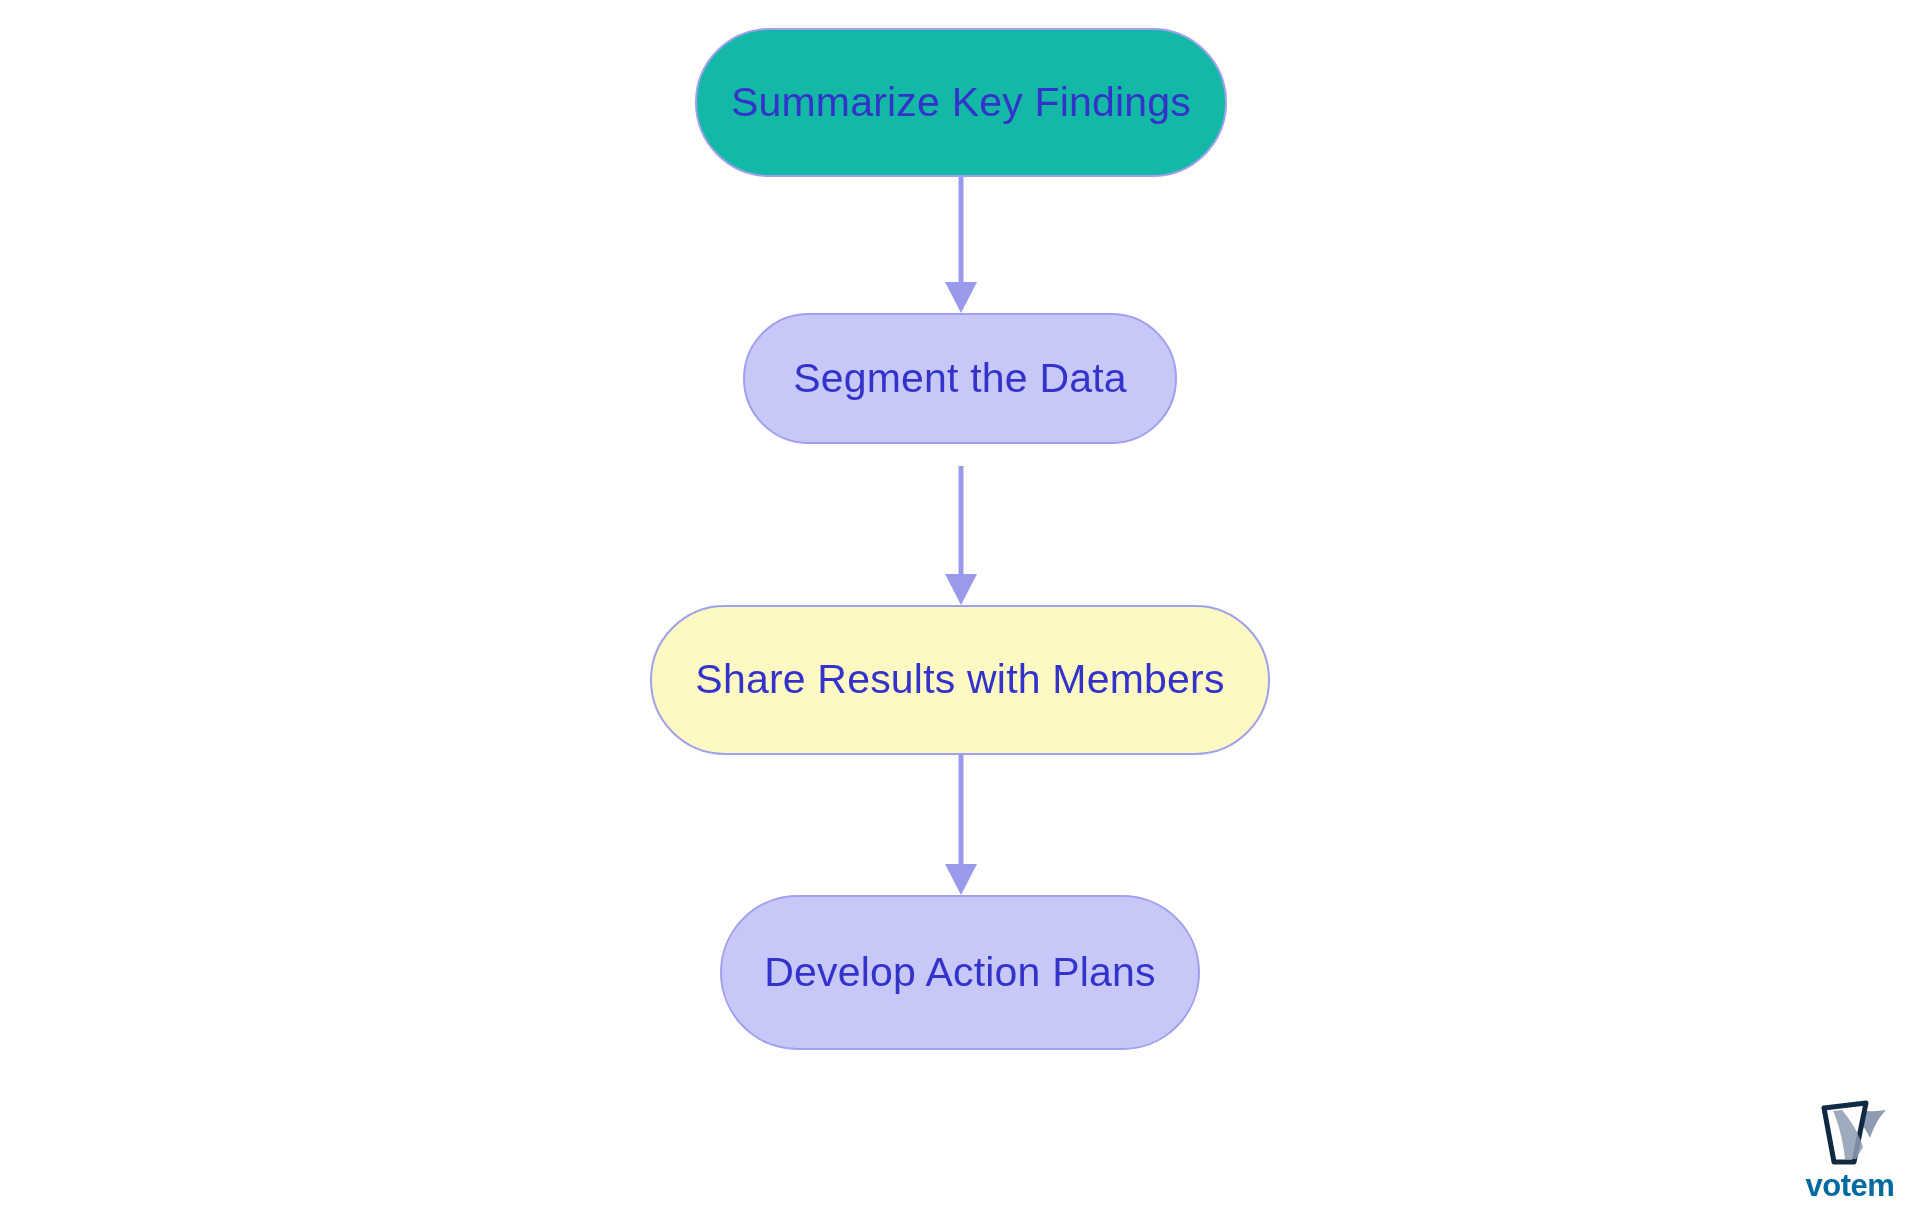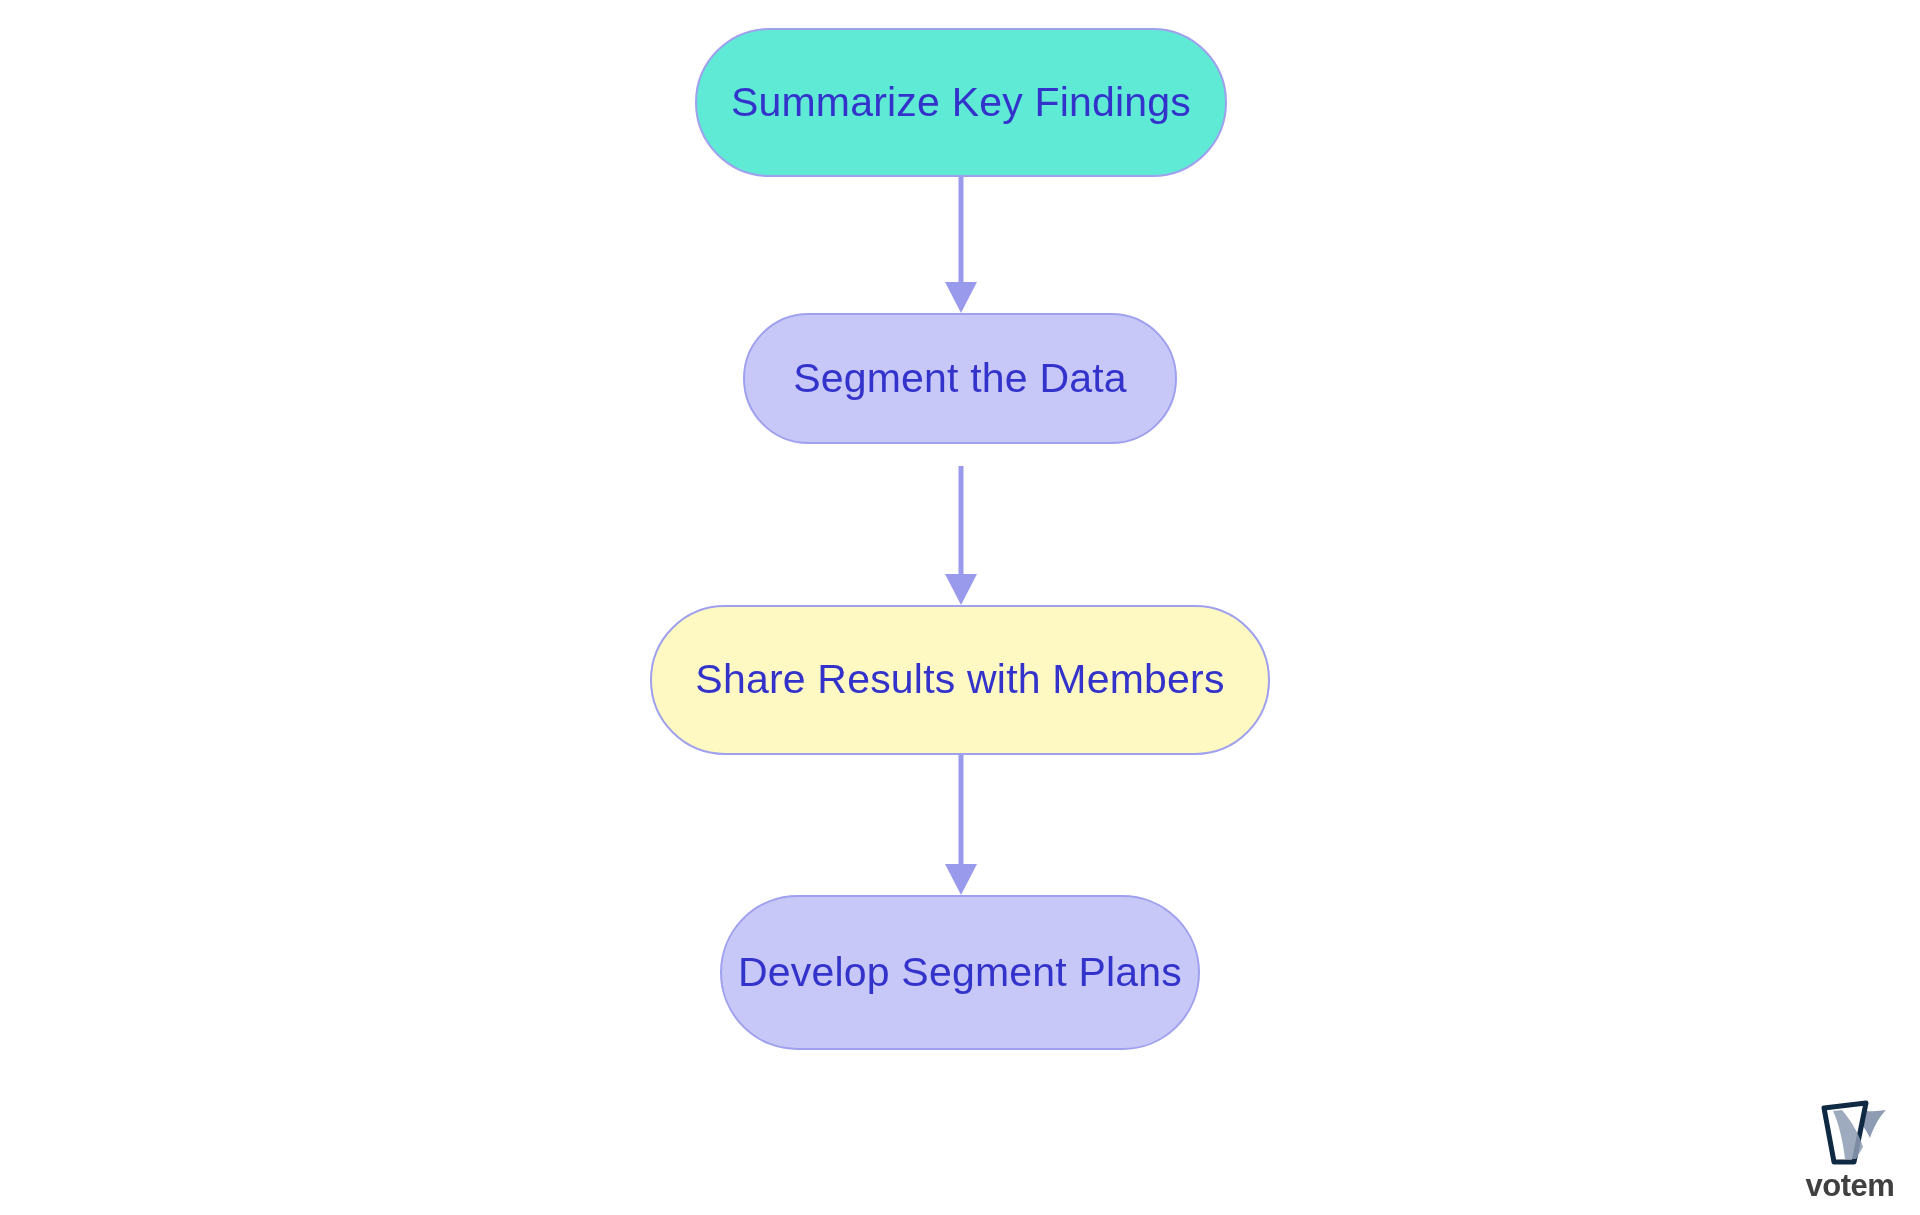--- a/index.html
+++ b/index.html
@@ -52,36 +52,36 @@
     width: 120px;
     height: 112px;
   }
   #votem-logo .mark {
     display: block;
     margin: 0 auto;
   }
   #votem-logo .wordmark {
     display: block;
     text-align: center;
-    color: #404040;
+    color: #0369a1;
     font-family: "Liberation Sans", sans-serif;
     font-size: 31px;
     font-weight: bold;
     letter-spacing: -0.5px;
     line-height: 1;
     margin-top: 4px;
     user-select: none;
   }
 </style>
 </head>
 <body>
 
 <div id="canvas" style="width: 1920px; height: 1215px; background: rgb(255, 255, 255);">
 
-  <div class="flow-node" id="node1" style="left: 695px; top: 28px; width: 532px; height: 149px; background: #5eead4; border-color: rgb(159, 160, 238);">
+  <div class="flow-node" id="node1" style="left: 695px; top: 28px; width: 532px; height: 149px; background: #14b8a6; border-color: rgb(159, 160, 238);">
     <span class="flow-node-label" style="color: rgb(51, 51, 204);">Summarize Key Findings</span>
   </div>
 
   <div class="connector" id="edge1" style="left: 941px; top: 177px;">
     <svg width="40" height="136" viewBox="0 0 40 136" aria-hidden="true">
       <line x1="20" y1="0" x2="20" y2="107" stroke="#9a9aec" stroke-width="5"></line>
       <polygon points="4,105 36,105 20,136" fill="#9a9aec"></polygon>
     </svg>
   </div>
 
@@ -101,21 +101,21 @@
   </div>
 
   <div class="connector" id="edge3" style="left: 941px; top: 755px;">
     <svg width="40" height="140" viewBox="0 0 40 140" aria-hidden="true">
       <line x1="20" y1="0" x2="20" y2="111" stroke="#9a9aec" stroke-width="5"></line>
       <polygon points="4,109 36,109 20,140" fill="#9a9aec"></polygon>
     </svg>
   </div>
 
   <div class="flow-node" id="node4" style="left: 720px; top: 895px; width: 480px; height: 155px; background: rgb(199, 199, 248); border-color: rgb(159, 160, 238);">
-    <span class="flow-node-label" style="color: rgb(51, 51, 204);">Develop Segment Plans</span>
+    <span class="flow-node-label" style="color: rgb(51, 51, 204);">Develop Action Plans</span>
   </div>
 
   <div id="votem-logo" style="left: 1790px; top: 1100px;">
     <svg class="mark" width="76" height="66" viewBox="0 0 76 66" aria-hidden="true">
       <path d="M34 6 C44 16 52 26 58 38 C62 26 68 16 74 10 C62 12 50 12 34 6 Z" fill="#8d9cb3"></path>
       <path d="M12 8 L54 3 L42 62 L22 62 Z" fill="#ffffff" stroke="#102a43" stroke-width="5" stroke-linejoin="round"></path>
       <path d="M30 10 C40 22 47 34 51 47 L44 59 L33 59 C31 42 27 24 21 11 Z" fill="#8d9cb3" opacity="0.85"></path>
     </svg>
     <span class="wordmark">votem</span>
   </div>

